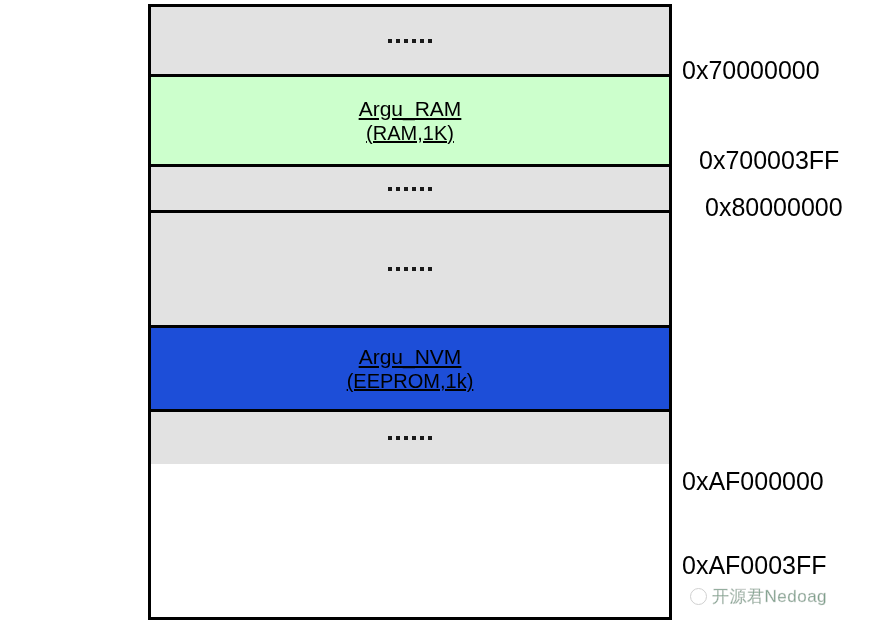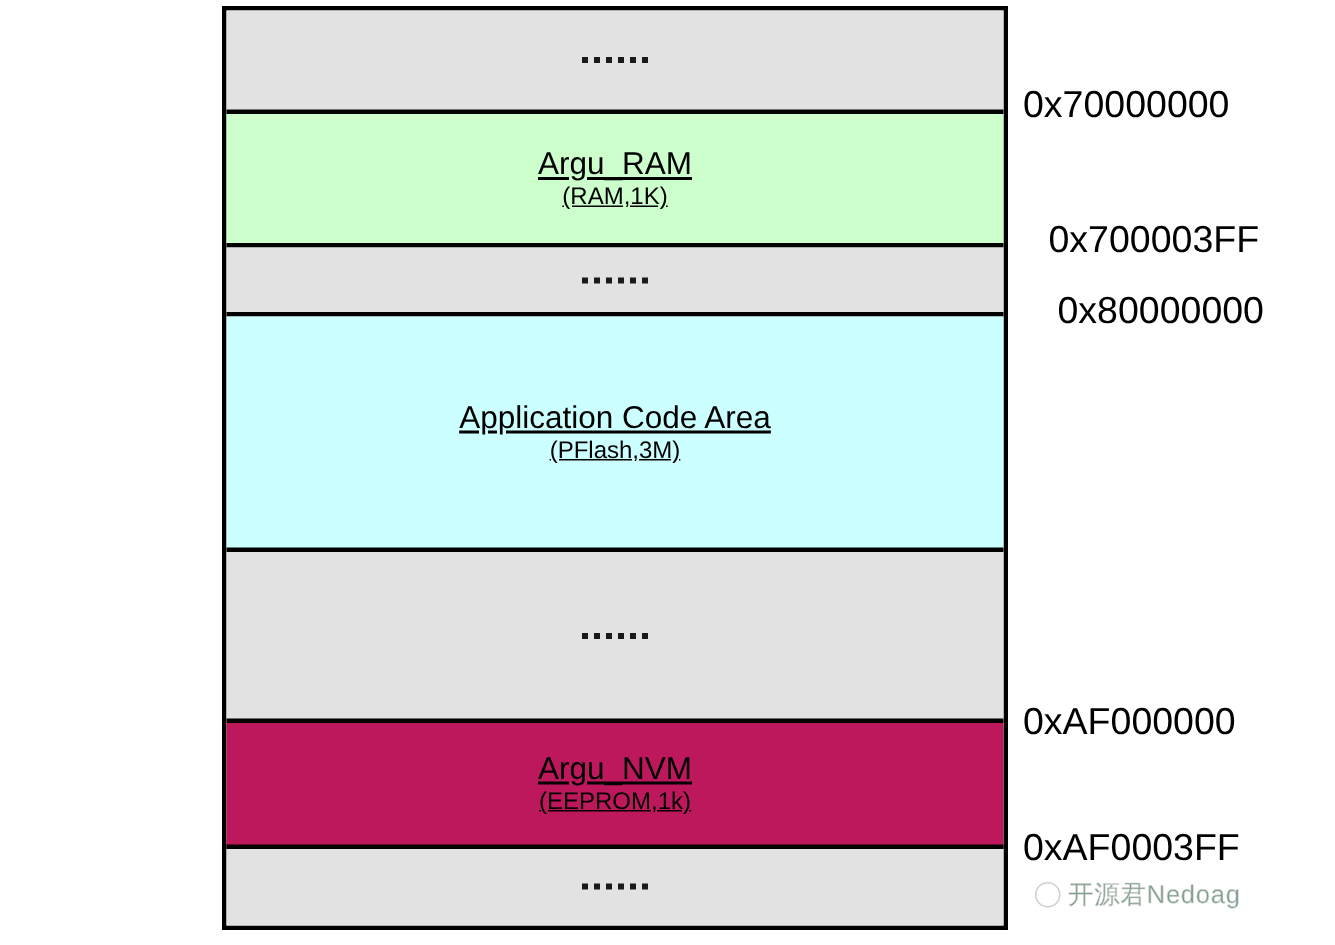--- a/index.html
+++ b/index.html
@@ -42,21 +42,21 @@
     border-bottom: none;
   }
 
   .block-name {
     font-size: 21px;
     color: #000000;
     line-height: 1.22;
     white-space: nowrap;
   }
   .block-detail {
-    font-size: 16px;
+    font-size: 20px;
     color: #000000;
     line-height: 1.22;
     white-space: nowrap;
   }
 
   
   .ellipsis-dots {
     display: flex;
     align-items: center;
     gap: 4px;
@@ -144,36 +144,32 @@
       <span class="ellipsis-dots">
         <i></i>
         <i></i>
         <i></i>
         <i></i>
         <i></i>
         <i></i>
       </span>
       <span class="ellipsis-text">......</span>
     </div>
-    <div class="mem-block" style="height: 159px; background: rgb(204, 255, 255);">
-      <span class="block-name">Application Code Area</span>
-      <span class="block-detail">(PFlash,3M)</span>
-    </div>
     <div class="mem-block" style="height: 115px; background: rgb(226, 226, 226);">
       <span class="ellipsis-dots">
         <i></i>
         <i></i>
         <i></i>
         <i></i>
         <i></i>
         <i></i>
       </span>
       <span class="ellipsis-text">......</span>
     </div>
-    <div class="mem-block" style="height: 84px; background: #be185d;">
+    <div class="mem-block" style="height: 84px; background: #1d4ed8;">
       <span class="block-name">Argu_NVM</span>
       <span class="block-detail">(EEPROM,1k)</span>
     </div>
     <div class="mem-block" style="height: 52px; background: rgb(226, 226, 226);">
       <span class="ellipsis-dots">
         <i></i>
         <i></i>
         <i></i>
         <i></i>
         <i></i>

